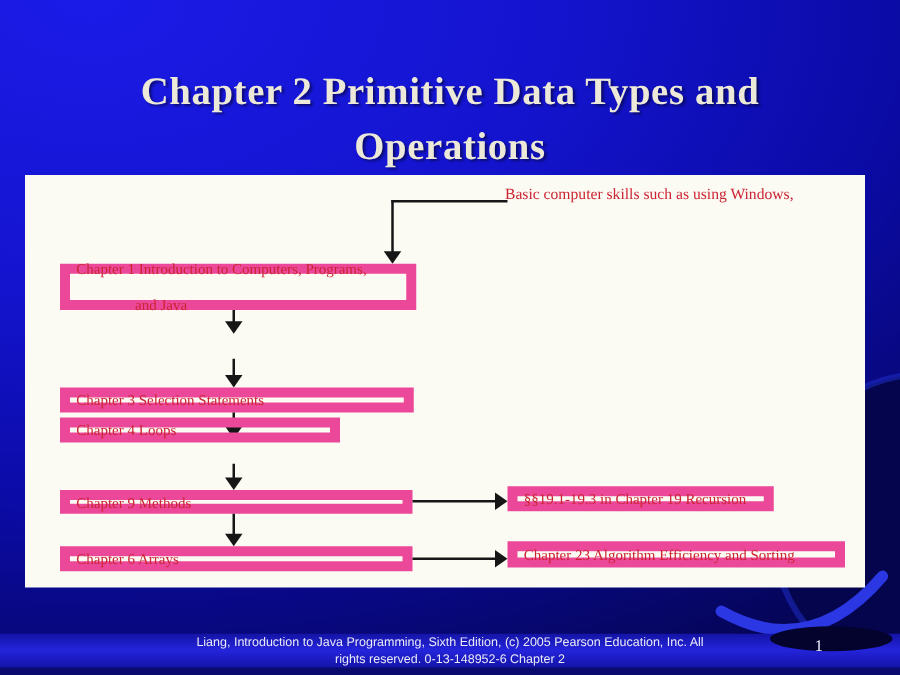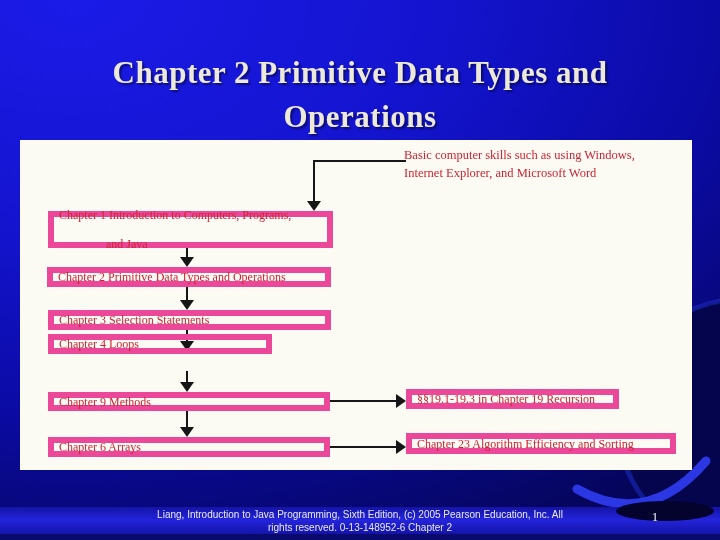--- a/index.html
+++ b/index.html
@@ -22,21 +22,21 @@
   .canvas{
     position:absolute;left:20px;top:140px;width:672px;height:330px;
     background:#fbfbf4;z-index:2;
   }
   .canvas *{box-sizing:border-box;}
   .note{
     position:absolute;left:384px;top:6px;width:280px;
     color:#cc2433;font-size:12.5px;line-height:18px;
   }
   .cbox{
-    position:absolute;border:6px solid #ec4899;background:transparent;
+    position:absolute;border:8px solid #ec4899;background:transparent;
     color:#cc2433;font-size:12px;line-height:14px;
     display:flex;align-items:center;padding-left:5px;
   }
   .cbox.two{flex-direction:column;align-items:flex-start;justify-content:center;line-height:15px;}
   .indent2{padding-left:47px;margin-top:14px;}
   .hline,.vline{position:absolute;background:#161616;}
   .head-down{
     position:absolute;width:0;height:0;
     border-left:7px solid transparent;border-right:7px solid transparent;
     border-top:10px solid #161616;
@@ -76,38 +76,34 @@
 
   <div class="title">
     <div>Chapter 2 Primitive Data Types and</div>
     <div>Operations</div>
   </div>
 
   <div class="canvas">
 
     <div class="note">
       <div>Basic computer skills such as using Windows,</div>
-      <div>Internet Explorer, and Microsoft Word</div>
     </div>
 
     <div class="hline" style="left:293px;top:20px;width:93px;height:2px;"></div>
     <div class="vline" style="left:293px;top:20px;width:2px;height:42px;"></div>
     <div class="head-down" style="left:287px;top:61px;"></div>
 
     <div class="cbox two" style="left:28px;top:71px;width:285px;height:37px;">
       <span>Chapter 1 Introduction to Computers, Programs,</span>
       <span class="indent2">and Java</span>
     </div>
 
     <div class="vline" style="left:166px;top:108px;width:2px;height:10px;"></div>
     <div class="head-down" style="left:160px;top:117px;"></div>
 
-    <div class="cbox" style="left:27px;top:127px;width:284px;height:20px;">
-      <span>Chapter 2 Primitive Data Types and Operations</span>
-    </div>
 
     <div class="vline" style="left:166px;top:147px;width:2px;height:14px;"></div>
     <div class="head-down" style="left:160px;top:160px;"></div>
 
     <div class="cbox" style="left:28px;top:170px;width:283px;height:20px;align-items:center;">
       <span>Chapter 3 Selection Statements</span>
     </div>
 
     <div class="vline" style="left:166px;top:190px;width:2px;height:12px;"></div>
     <div class="head-down" style="left:160px;top:201px;"></div>

